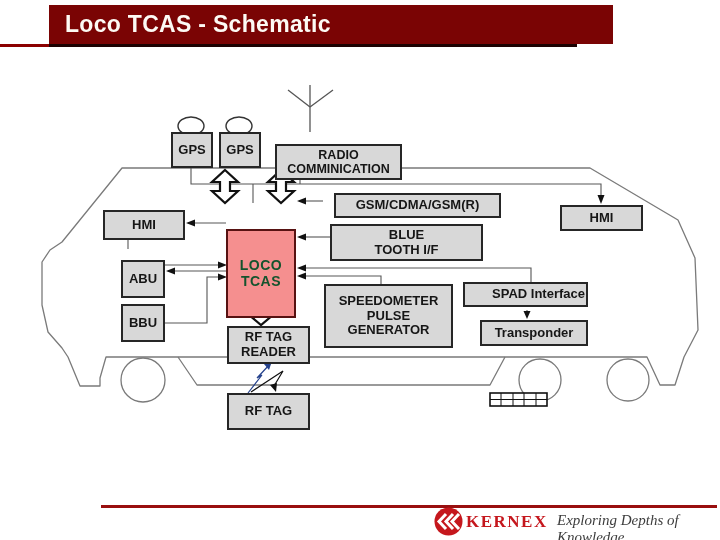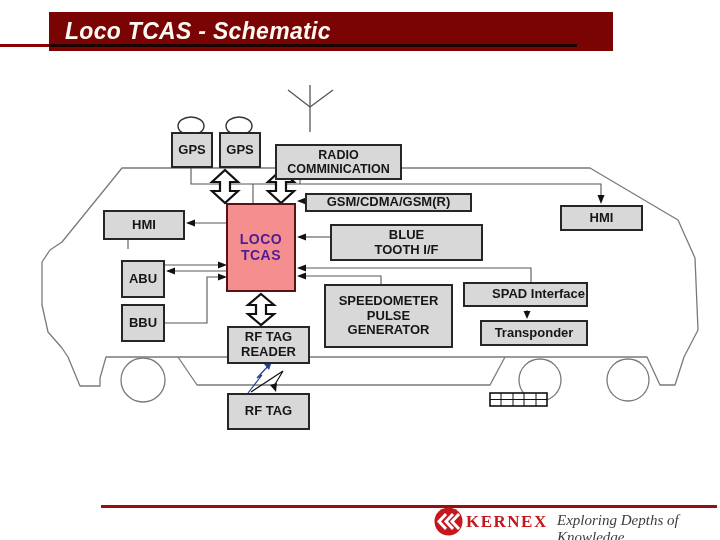--- a/index.html
+++ b/index.html
@@ -1,32 +1,32 @@
 <!DOCTYPE html>
 <html style="--title-bar: #7a0404; --underline: #8b0000; --node-fill: #d8d8d8; --tcas-fill: #f58f8f; --brand-red: #c5171d; --footer-line: #990f0f;"><head>
 <meta charset="utf-8">
 <style>
   html,body{margin:0;padding:0;background:#fff;}
   #slide{position:relative;width:720px;height:540px;background:#ffffff;overflow:hidden;
          font-family:"Liberation Sans",sans-serif;}
   
-  #title-bar{position:absolute;left:49px;top:12px;width:564px;height:39px;
-             background:var(--title-bar);display:flex;align-items:center;font-style:italic;}
+  #title-bar{position:absolute;left:49px;top:5px;width:564px;height:39px;
+             background:var(--title-bar);display:flex;align-items:center;}
   #title-text{color:#fdfaf4;font-size:23px;font-weight:bold;padding-left:16px;letter-spacing:.3px;}
   #title-underline-left{position:absolute;left:0;top:44px;width:49px;height:3px;background:var(--underline);}
   #title-underline-dark{position:absolute;left:49px;top:44px;width:528px;height:3px;background:#1c0202;}
   
   #diagram-svg{position:absolute;left:0;top:0;z-index:1;}
   .node{position:absolute;z-index:2;box-sizing:border-box;background:var(--node-fill);
         border:2px solid #262626;display:flex;align-items:center;justify-content:center;
         text-align:center;font-weight:bold;font-size:13px;line-height:1.12;color:#161616;
         white-space:pre-line;}
   .node.small-font{font-size:12.5px;}
-  #node-tcas{background:var(--tcas-fill);border-color:#571212;color:#4c1d95;
-             font-size:14px;letter-spacing:.5px;}
+  #node-tcas{background:var(--tcas-fill);border-color:#571212;color:#14532d;
+             font-size:14px;letter-spacing:.5px;margin-top:26px;}
   
   #footer-line{position:absolute;left:101px;top:505px;width:616px;height:3px;background:var(--footer-line);}
   #footer-logo{position:absolute;left:434px;top:507px;z-index:2;}
   #brand-text{position:absolute;left:466px;top:512px;z-index:3;color:var(--brand-red);
               font-family:"Liberation Serif",serif;font-weight:bold;font-size:17px;letter-spacing:1.5px;}
   #tagline-text{position:absolute;left:557px;top:512px;z-index:3;color:#3d3d3d;
                 font-family:"Liberation Serif",serif;font-style:italic;font-size:15px;}
 </style>
 </head>
 <body>
@@ -110,21 +110,21 @@
       <line x1="524" y1="393" x2="524" y2="406" style="stroke-width:1;"></line>
       <line x1="536" y1="393" x2="536" y2="406" style="stroke-width:1;"></line>
       <line x1="490" y1="399.5" x2="547" y2="399.5" style="stroke-width:1;"></line>
     </g>
   </svg>
 
   <div class="node" id="node-gps1" style="left:171px;top:132px;width:42px;height:36px;">GPS</div>
   <div class="node" id="node-gps2" style="left:219px;top:132px;width:42px;height:36px;">GPS</div>
   <div class="node small-font" id="node-radio" style="left:275px;top:144px;width:127px;height:36px;">RADIO
 COMMINICATION</div>
-  <div class="node" id="node-gsm" style="left:305px;top:193px;width:167px;height:19px;">GSM/CDMA/GSM(R)</div>
+  <div class="node" id="node-gsm" style="left:334px;top:193px;width:167px;height:25px;">GSM/CDMA/GSM(R)</div>
   <div class="node" id="node-hmi-left" style="left:103px;top:210px;width:82px;height:30px;">HMI</div>
   <div class="node" id="node-hmi-right" style="left:560px;top:205px;width:83px;height:26px;">HMI</div>
   <div class="node" id="node-tcas" style="left:226px;top:203px;width:70px;height:89px;">LOCO
 TCAS</div>
   <div class="node" id="node-bluetooth" style="left:330px;top:224px;width:153px;height:37px;text-align:center;">BLUE
 TOOTH I/F</div>
   <div class="node" id="node-abu" style="left:121px;top:260px;width:44px;height:38px;">ABU</div>
   <div class="node" id="node-bbu" style="left:121px;top:304px;width:44px;height:38px;">BBU</div>
   <div class="node" id="node-speedometer" style="left:324px;top:284px;width:129px;height:64px;">SPEEDOMETER
 PULSE

